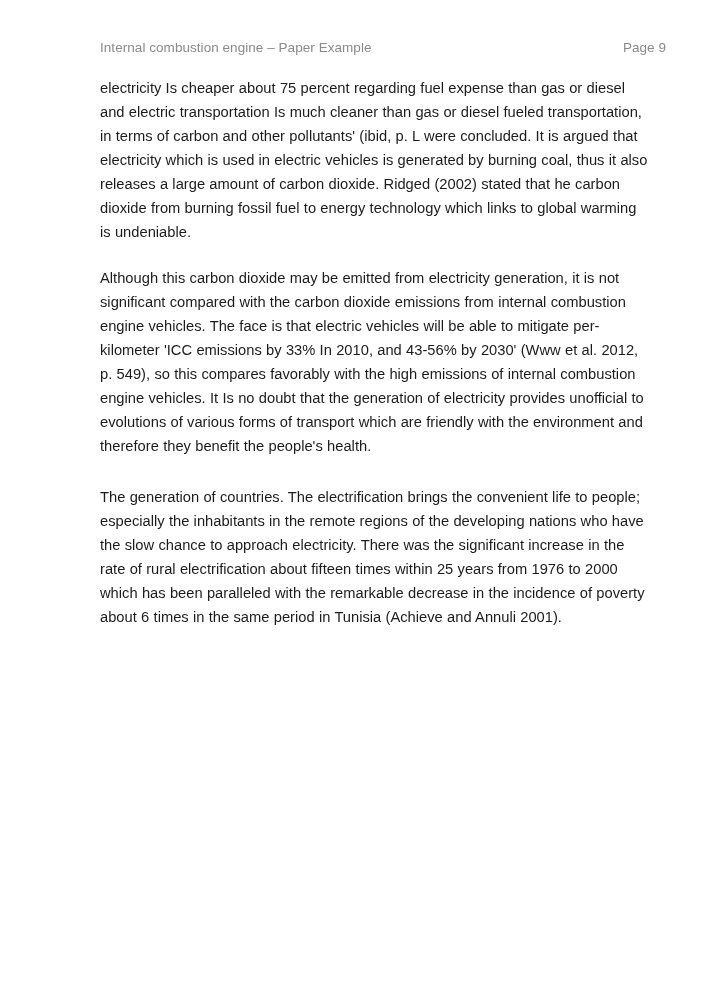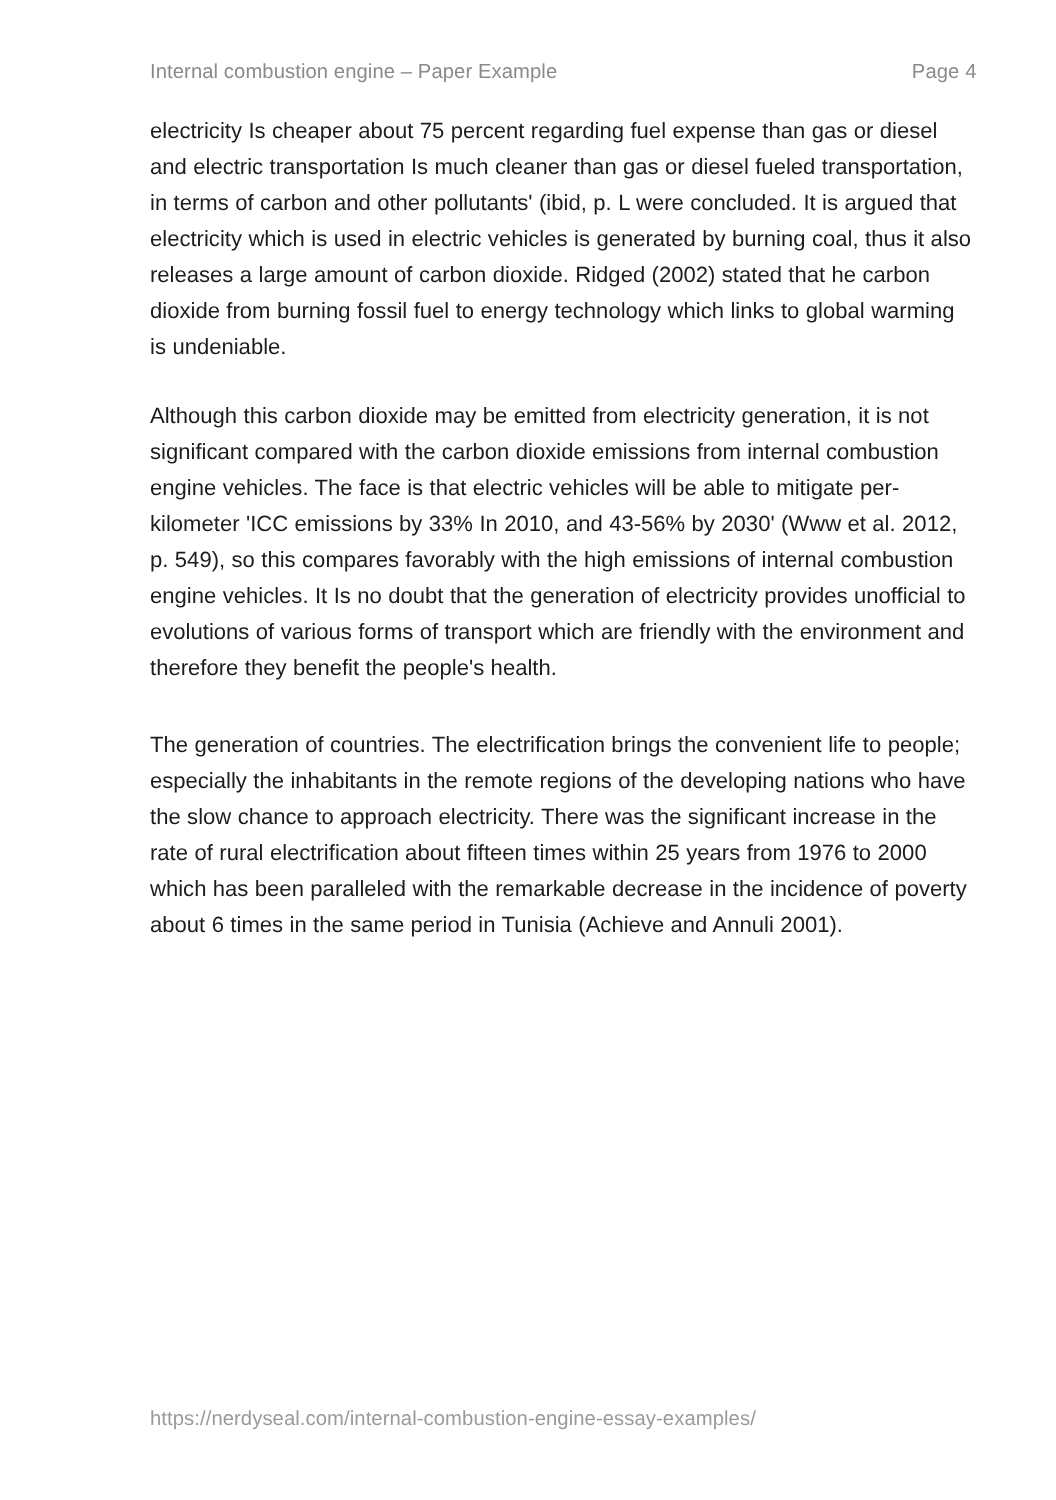--- a/index.html
+++ b/index.html
@@ -17,21 +17,21 @@
     width: 704px;
     height: 1000px;
     background: #ffffff;
     box-sizing: border-box;
     overflow: hidden;
   }
   .page-header {
     position: absolute;
     top: 40px;
     left: 100px;
-    right: 53px;
+    right: 38px;
     display: flex;
     align-items: baseline;
     justify-content: space-between;
     font-size: 13.5px;
     color: #8a8a8a;
     letter-spacing: 0.05px;
   }
   .header-title {
     white-space: nowrap;
   }
@@ -71,26 +71,23 @@
     text-decoration: none;
   }
 </style>
 </head>
 <body>
 
 <div class="page">
 
   <div class="page-header">
     <span class="header-title">Internal combustion engine – Paper Example</span>
-    <span class="header-page-number">Page 4</span>
+    <span class="header-page-number">Page 9</span>
   </div>
 
   <div class="content">
     <p class="body-paragraph">electricity Is cheaper about 75 percent regarding fuel expense than gas or diesel and electric transportation Is much cleaner than gas or diesel fueled transportation, in terms of carbon and other pollutants' (ibid, p. L were concluded. It is argued that electricity which is used in electric vehicles is generated by burning coal, thus it also releases a large amount of carbon dioxide. Ridged (2002) stated that he carbon dioxide from burning fossil fuel to energy technology which links to global warming is undeniable.</p>
     <p class="body-paragraph">Although this carbon dioxide may be emitted from electricity generation, it is not significant compared with the carbon dioxide emissions from internal combustion engine vehicles. The face is that electric vehicles will be able to mitigate per-kilometer 'ICC emissions by 33% In 2010, and 43-56% by 2030' (Www et al. 2012, p. 549), so this compares favorably with the high emissions of internal combustion engine vehicles. It Is no doubt that the generation of electricity provides unofficial to evolutions of various forms of transport which are friendly with the environment and therefore they benefit the people's health.</p>
     <p class="body-paragraph">The generation of countries. The electrification brings the convenient life to people; especially the inhabitants in the remote regions of the developing nations who have the slow chance to approach electricity. There was the significant increase in the rate of rural electrification about fifteen times within 25 years from 1976 to 2000 which has been paralleled with the remarkable decrease in the incidence of poverty about 6 times in the same period in Tunisia (Achieve and Annuli 2001).</p>
   </div>
 
-  <div class="page-footer">
-    <a class="footer-url" href="#">https://nerdyseal.com/internal-combustion-engine-essay-examples/</a>
-  </div>
 
 </div>
 
 </body></html>

